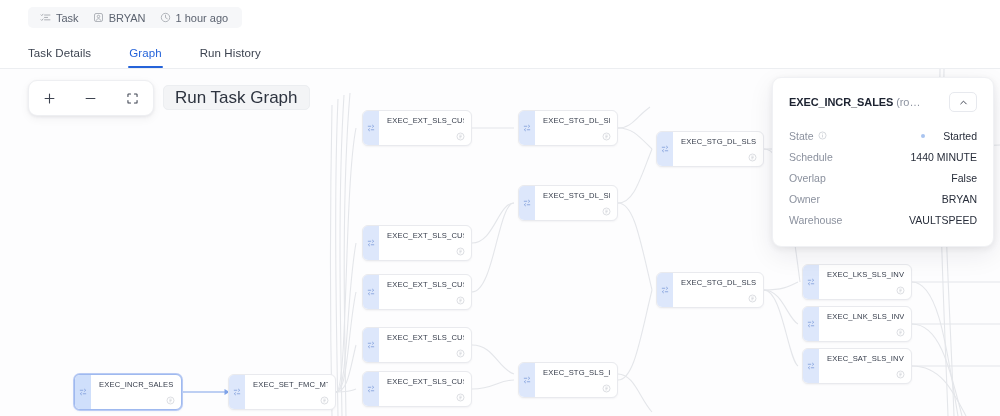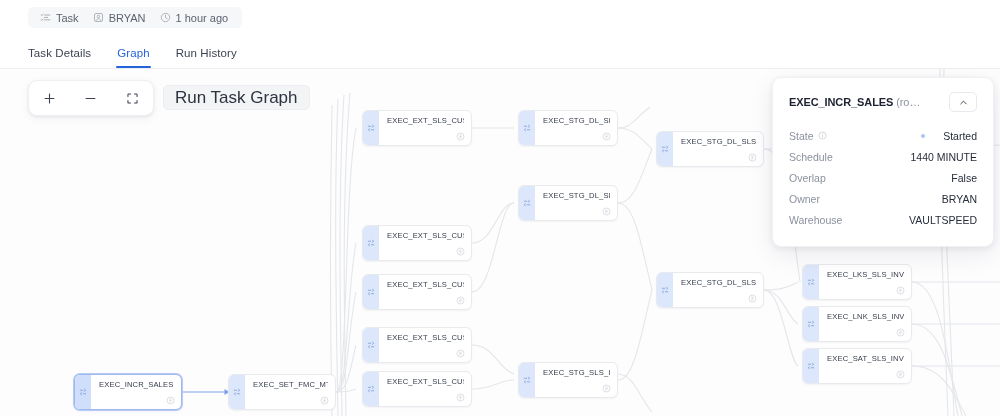--- a/index.html
+++ b/index.html
@@ -23,21 +23,21 @@
     display: flex; align-items: center; gap: 5px;
     font-size: 11px; color: #5c6370; white-space: nowrap;
     padding: 0 5px;
   }
   .crumb svg { display: block; }
   .crumb-ico { width: 11px; height: 11px; flex: 0 0 11px; opacity: .62; }
 
   
   .tabs {
     position: absolute; left: 28px; top: 40px;
-    display: flex; align-items: flex-end; gap: 26px;
+    display: flex; align-items: flex-end; gap: 38px;
     height: 28px;
   }
   .tab {
     font-size: 11.5px; color: #3c4350; letter-spacing: .1px;
     padding-bottom: 9px; position: relative; white-space: nowrap;
     cursor: pointer;
   }
   .tab.active { color: #2563d9; font-weight: 500; }
   .tab.active::after {
     content: ""; position: absolute; left: -1px; right: -1px; bottom: 0;

